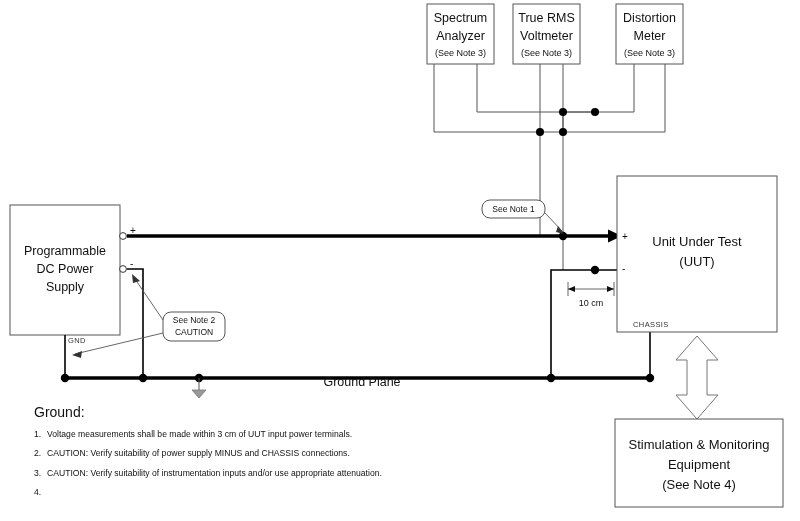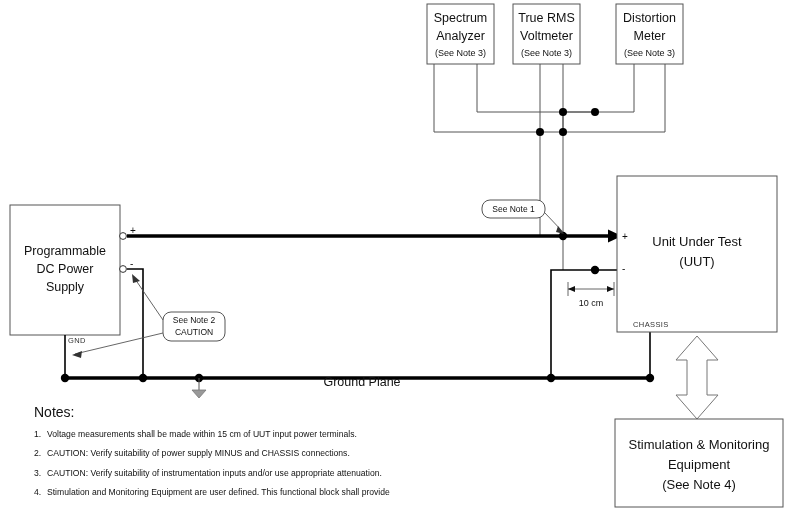--- a/index.html
+++ b/index.html
@@ -276,36 +276,35 @@
     <path class="leader" d="M 163,320 L 133,276"></path>
     <polygon points="132,274 140,281 133,283" fill="#333333"></polygon>
 
     <path class="leader" d="M 163,333 L 75,354"></path>
     <polygon points="72,355 82,351 81,358" fill="#333333"></polygon>
   </g>
 
 </svg>
 
 <div class="notes-wrap">
-  <div class="notes-heading">Notes:</div>
+  <div class="notes-heading">Ground:</div>
 
   <div class="note-row">
     <span class="note-num">1.</span>
-    <span class="note-text">Voltage measurements shall be made within 15 cm of UUT input power terminals.</span>
+    <span class="note-text">Voltage measurements shall be made within 3 cm of UUT input power terminals.</span>
   </div>
 
   <div class="note-row">
     <span class="note-num">2.</span>
     <span class="note-text">CAUTION: Verify suitability of power supply MINUS and CHASSIS connections.</span>
   </div>
 
   <div class="note-row">
     <span class="note-num">3.</span>
     <span class="note-text">CAUTION: Verify suitability of instrumentation inputs and/or use appropriate attenuation.</span>
   </div>
 
   <div class="note-row">
     <span class="note-num">4.</span>
     <span class="note-text">
-      <span>Stimulation and Monitoring Equipment are user defined. This functional block shall provide</span>
     </span>
   </div>
 </div>
 
 </body></html>

